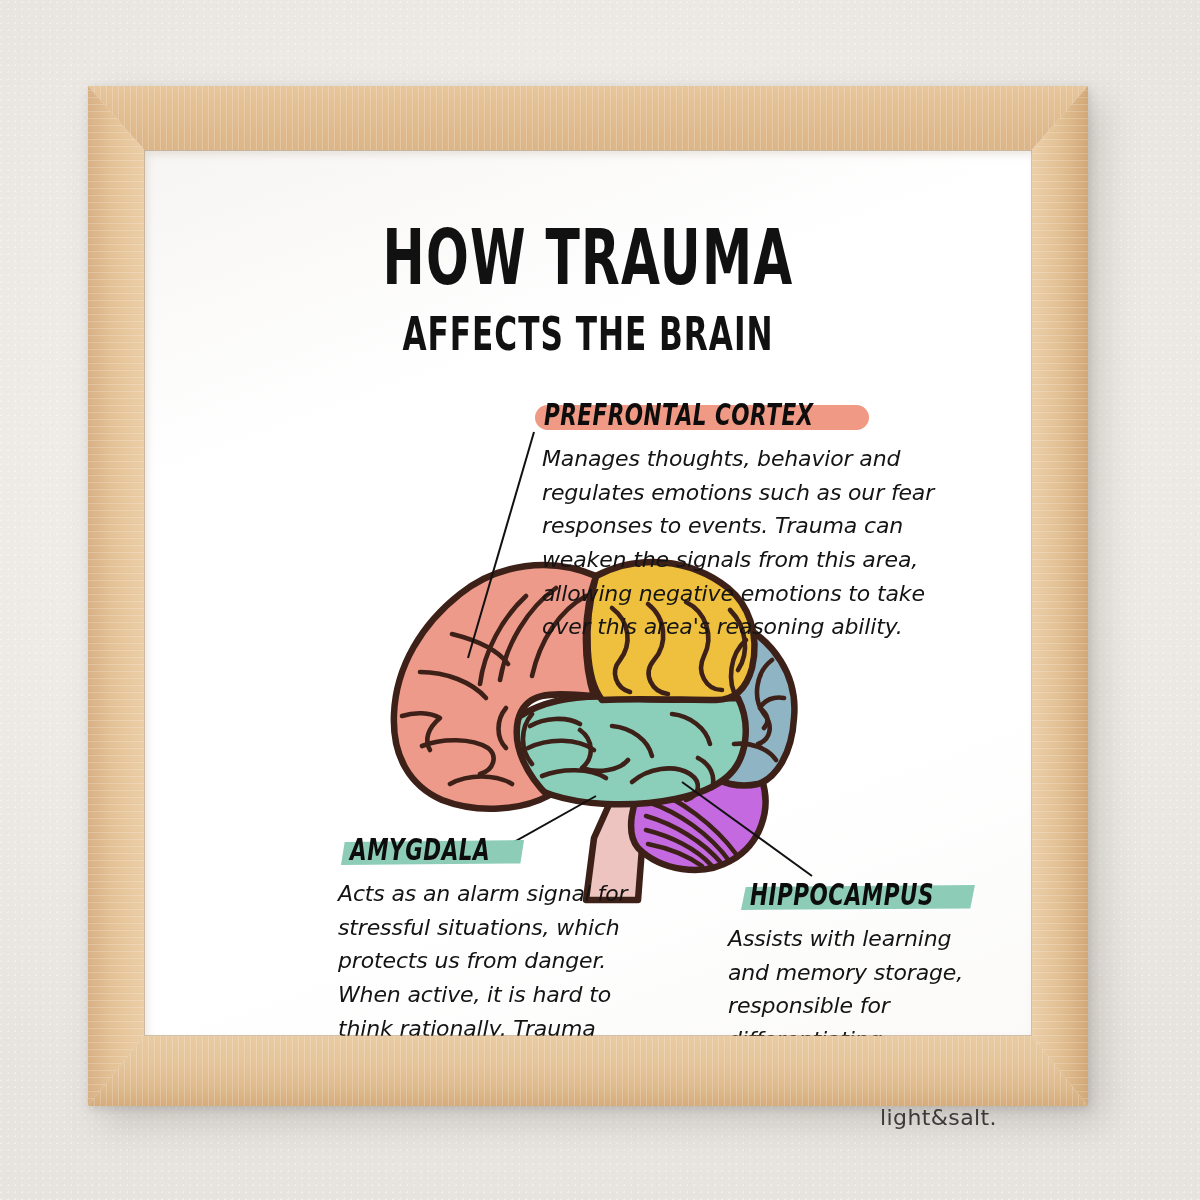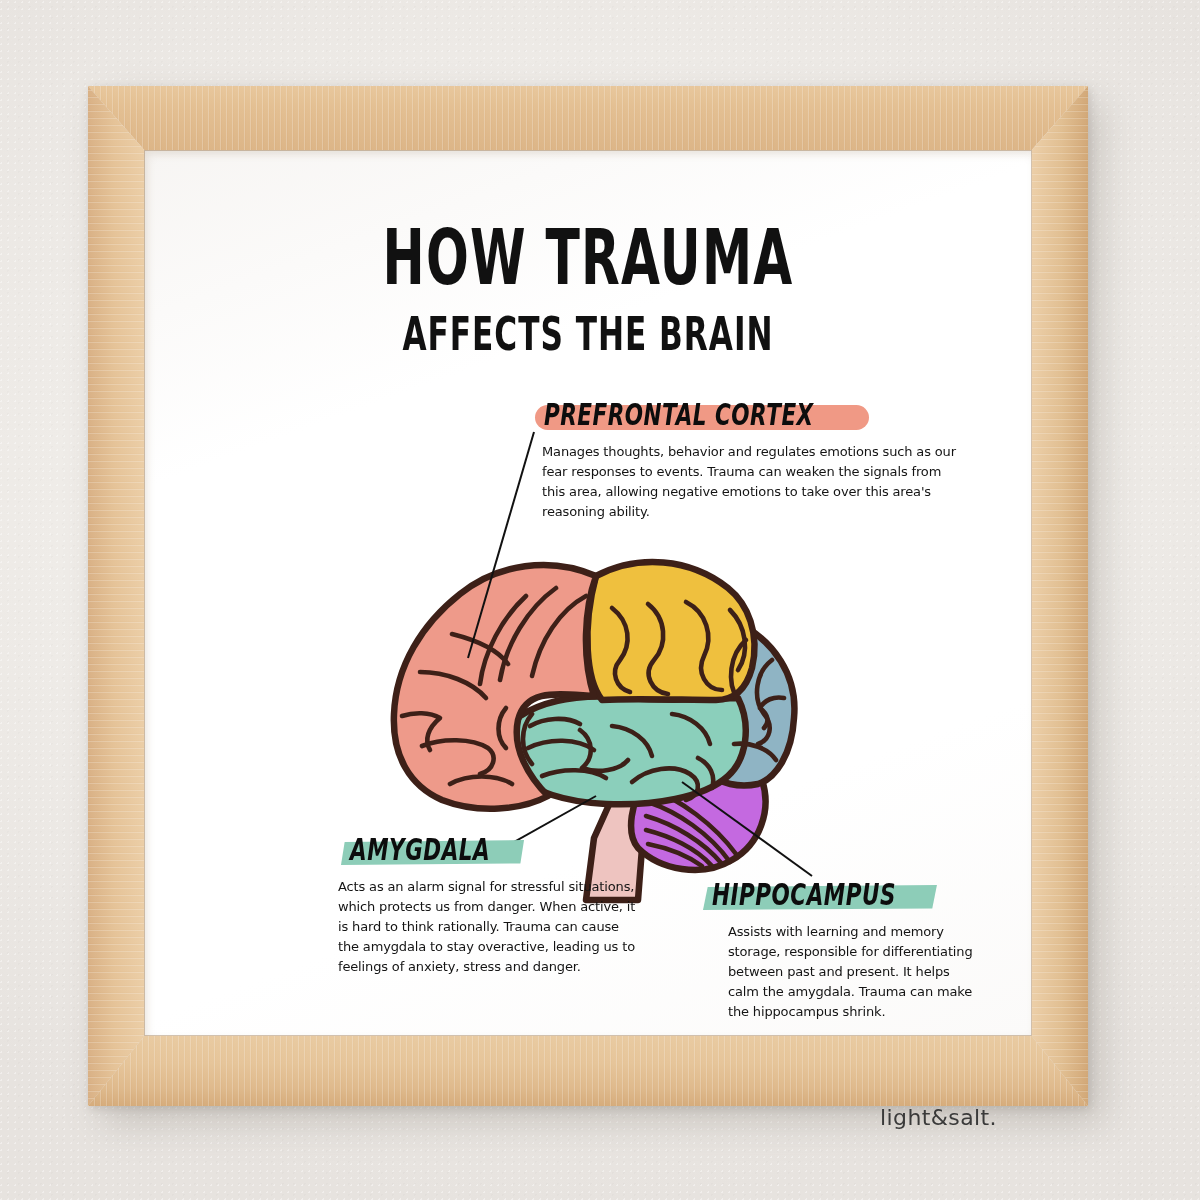--- a/index.html
+++ b/index.html
@@ -125,24 +125,25 @@
   .hl-coral{background:#f09985;border-radius:14px;}
   .hl-teal{
     background:#8dcdb8;
     clip-path:polygon(2% 8%,100% 0%,98% 94%,0% 100%);
   }
 
   
   .para{
     position:absolute;
     font-family:"DejaVu Sans", sans-serif;
-    font-size:13px;
+    font-size:22px;
     line-height:1.53;
     color:#141414;
     letter-spacing:-.15px;
+    font-style:italic;
   }
 
   
   #leaders{position:absolute;inset:0;pointer-events:none;}
 
   
   #brain{position:absolute;left:236px;top:398px;width:440px;height:360px;}
 
   
   #watermark{
@@ -260,21 +261,21 @@
       <span class="txt">PREFRONTAL  CORTEX</span>
     </div>
     <div class="para" style="left:398px;top:292px;width:423px;">Manages thoughts, behavior and regulates emotions such as our fear responses to events. Trauma can weaken the signals from this area, allowing negative emotions to take over this area's reasoning ability.</div>
 
     <div class="chip" style="left:206px;top:685px;">
       <span class="hl hl-teal"></span>
       <span class="txt">AMYGDALA</span>
     </div>
     <div class="para" style="left:194px;top:727px;width:300px;">Acts as an alarm signal for stressful situations, which protects us from danger. When active, it is hard to think rationally. Trauma can cause the amygdala to stay overactive, leading us to feelings of anxiety, stress and danger.</div>
 
-    <div class="chip" style="left:568px;top:730px;">
+    <div class="chip" style="left:606px;top:730px;">
       <span class="hl hl-teal"></span>
       <span class="txt">HIPPOCAMPUS</span>
     </div>
     <div class="para" style="left:584px;top:772px;width:250px;">Assists with learning and memory storage, responsible for differentiating between past and present. It helps calm the amygdala. Trauma can make the hippocampus shrink.</div>
 
   </div>
 
   <div class="innerlip"></div>
 </div>
 

